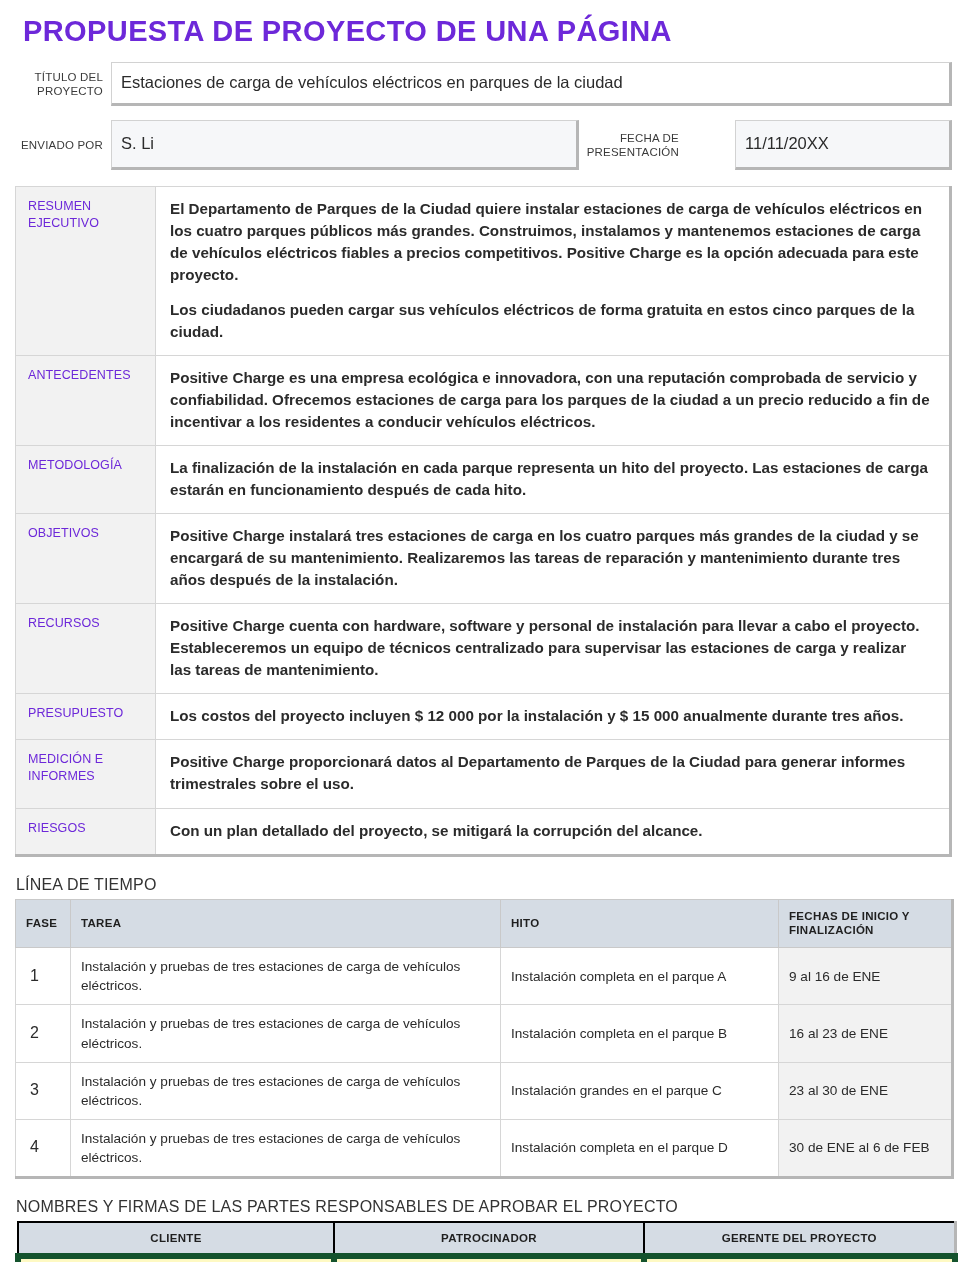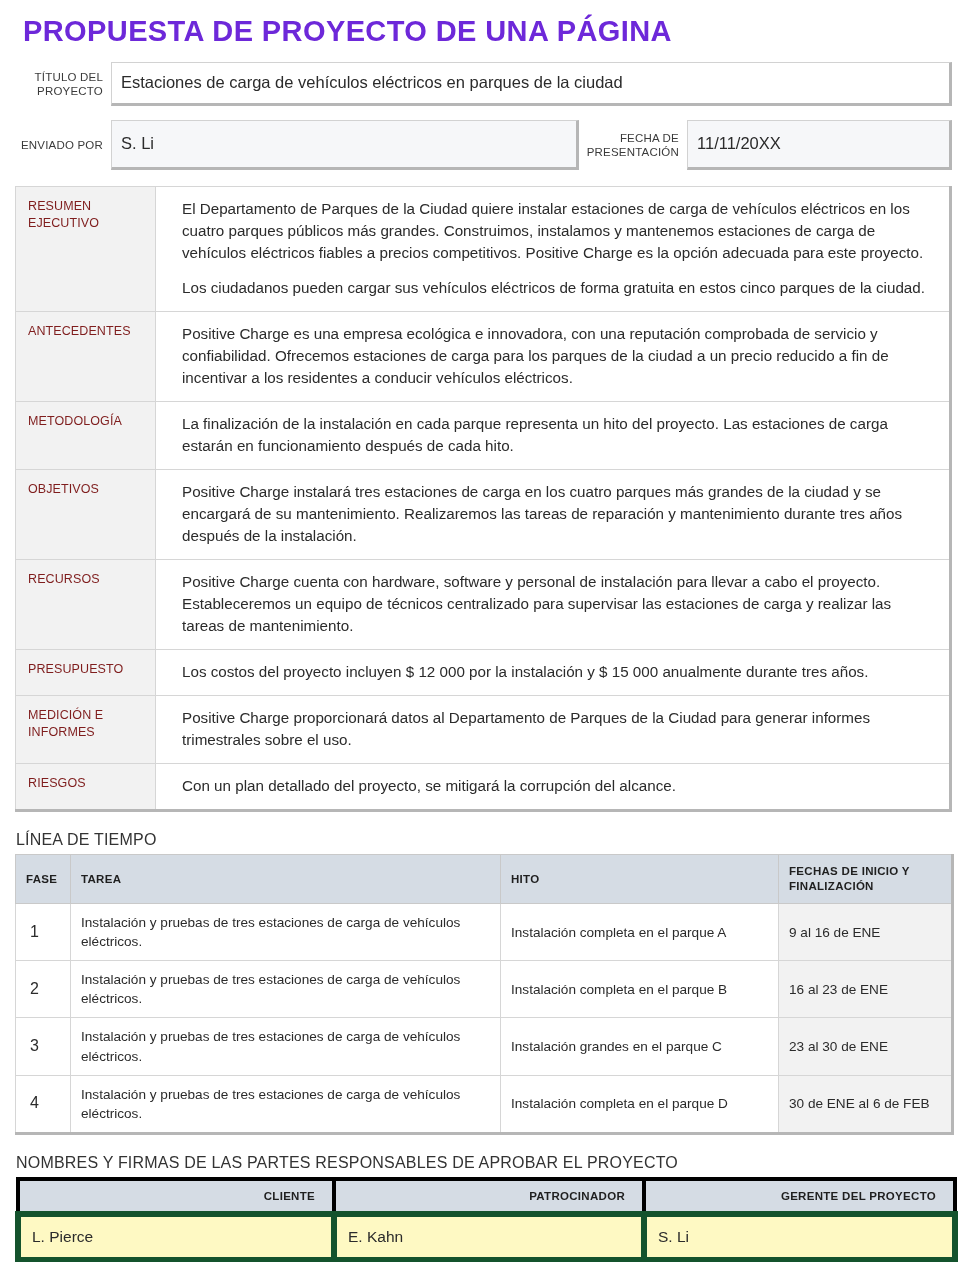--- a/index.html
+++ b/index.html
@@ -60,56 +60,56 @@
     font-size: 16.5px;
     color: #2b2b2b;
     display: flex;
     align-items: center;
     padding: 0 9px;
     min-height: 44px;
   }
   .field-box.tinted { background: #f6f7f9; }
   .field-title-box { flex: 1 1 auto; min-height: 44px; }
   .field-sender-box { width: 468px; min-height: 50px; }
-  .field-date-box { flex: 1 1 auto; min-height: 50px; }
+  .field-date-box { flex: 1 1 auto; min-height: 50px; margin-left: 48px; }
 
   
   .prop-table {
     margin-top: 16px;
     border-collapse: collapse;
     width: 937px;
     border: 1px solid #d2d2d2;
     border-bottom: 3px solid #b6b6b6;
     border-right: 3px solid #b6b6b6;
     table-layout: fixed;
   }
   .prop-table td {
     border: 1px solid #d6d6d6;
     vertical-align: top;
     padding: 11px 10px 12px 10px;
   }
   .prop-table td.rowlabel {
     width: 140px;
     background: #f2f2f2;
     font-size: 12.5px;
-    color: #7f1d1d;
+    color: #6d28d9;
     text-transform: uppercase;
     line-height: 1.35;
     letter-spacing: 0.1px;
     padding-left: 12px;
   }
   .prop-table td.rowbody {
     background: #ffffff;
     font-size: 15.2px;
     line-height: 1.45;
     color: #2b2b2b;
     padding-left: 14px;
     padding-right: 18px;
   }
-  .rowbody p { margin: 0 0 13px 12px; }
+  .rowbody p { margin: 0 0 13px 0; font-weight: bold; }
   .rowbody p:last-child { margin-bottom: 0; }
 
   
   .section-heading {
     font-size: 16px;
     color: #333333;
     margin: 19px 0 5px 1px;
     letter-spacing: 0.2px;
   }
 
@@ -162,23 +162,23 @@
     table-layout: fixed;
     border: 1px solid #c9c9c9;
     border-bottom: 3px solid #b6b6b6;
     border-right: 3px solid #b6b6b6;
   }
   .sig-table th {
     background: #d5dce4;
     font-size: 11.5px;
     font-weight: bold;
     color: #1f1f1f;
-    text-align: right;
+    text-align: center;
     padding: 9px 17px;
-    border: 4px solid #000000;
+    border: 2px solid #000000;
     letter-spacing: 0.3px;
   }
   .sig-table td.name-cell {
     border: 6px solid #14532d;
     font-size: 15.5px;
     color: #2b2b2b;
     padding: 11px 11px;
     background: #fef9c3;
     height: 42px;
     vertical-align: middle;

